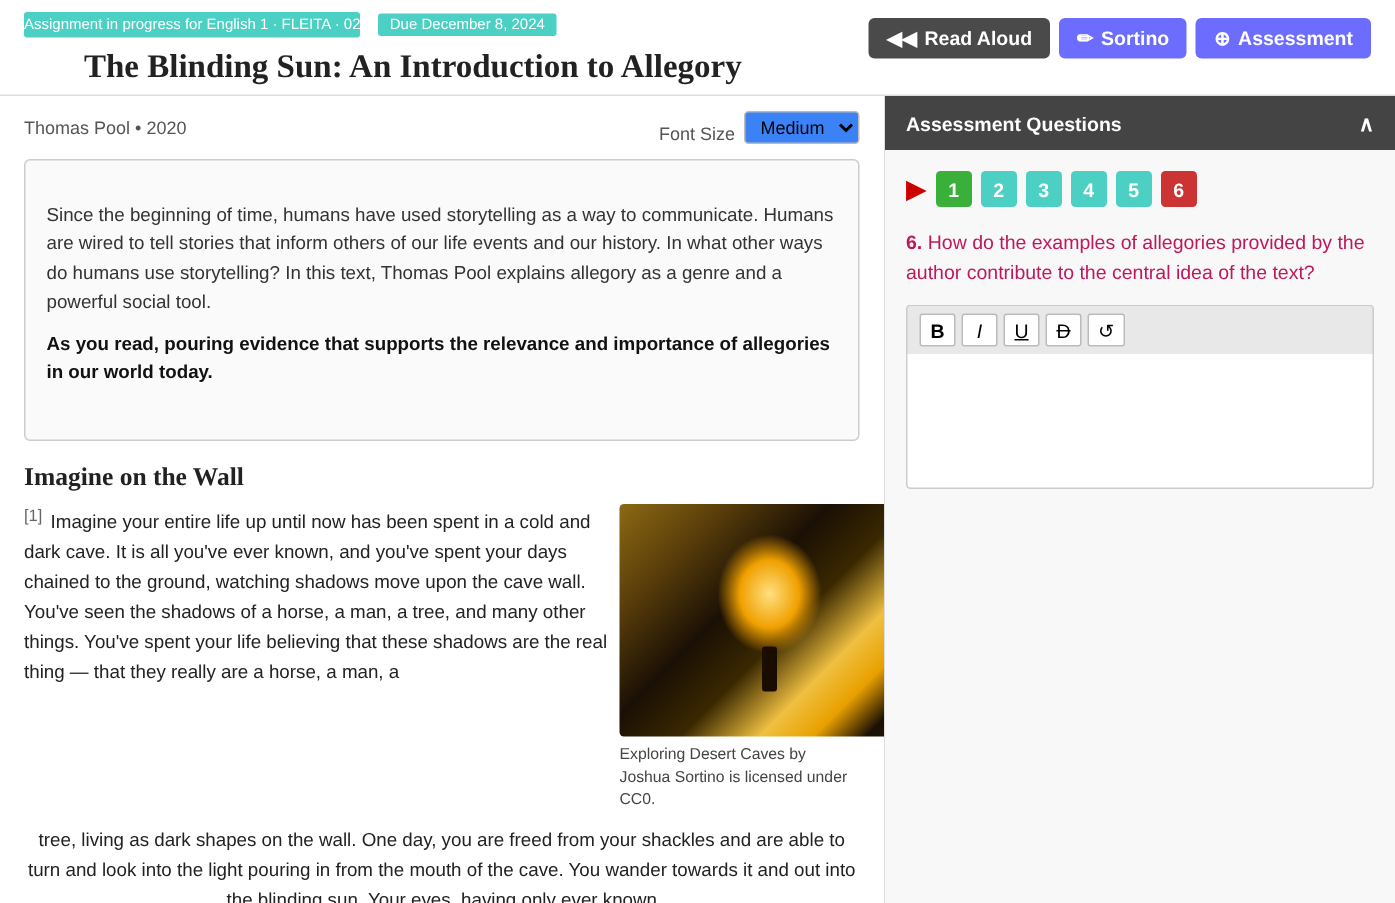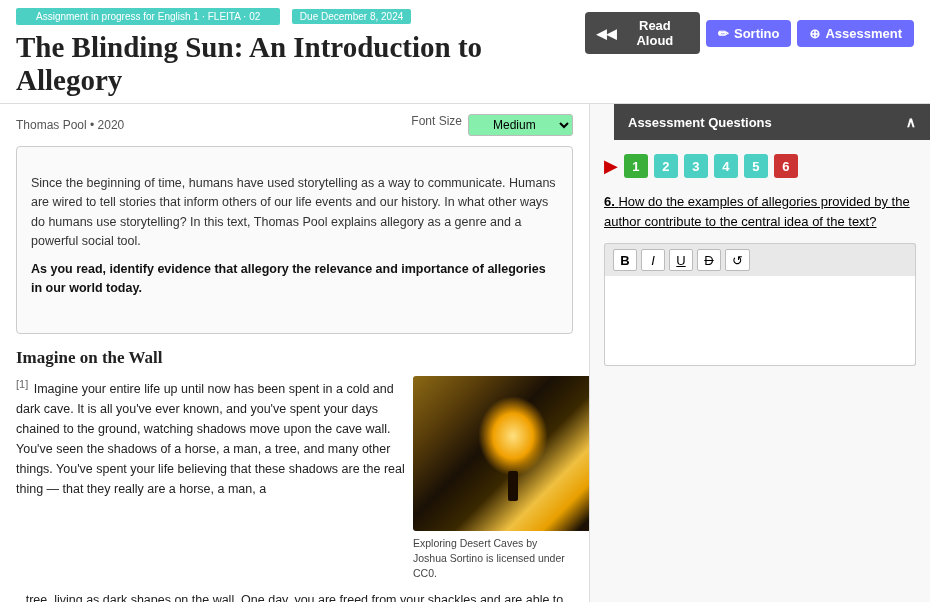--- a/index.html
+++ b/index.html
@@ -24,44 +24,45 @@
       justify-content: space-between;
     }
 
     .top-bar-left {}
 
     .assignment-badge {
       background: #4dd0c4;
       color: #fff;
       font-size: 10px;
       font-family: Arial, sans-serif;
-      padding: 3px 20px;
+      padding: 3px 0;
       border-radius: 2px;
       display: inline-block;
       margin-bottom: 4px;
     }
 
     .due-badge {
       background: #4dd0c4;
       color: #fff;
       font-size: 10px;
       font-family: Arial, sans-serif;
       padding: 2px 8px;
       border-radius: 2px;
       display: inline-block;
       margin-bottom: 4px;
       margin-left: 8px;
     }
 
     .article-title {
-      font-size: 29px;
+      font-size: 22px;
       font-weight: bold;
       color: #222;
       font-family: Georgia, serif;
       margin-top: 2px;
+      margin-left: 40px;
     }
 
     .toolbar-buttons {
       display: flex;
       gap: 6px;
       align-items: center;
       margin-top: 4px;
     }
 
     .btn-toolbar {
@@ -117,33 +118,33 @@
 
     .author-info {
       font-size: 12px;
       color: #555;
       font-family: Arial, sans-serif;
       text-align: center;
     }
 
     .font-size-row {
       display: flex;
-      align-items: flex-start;
+      align-items: flex-end;
       gap: 6px;
       font-family: Arial, sans-serif;
       font-size: 12px;
       color: #555;
     }
 
     .font-size-select {
       font-size: 12px;
-      padding: 2px 20px;
+      padding: 2px 6px;
       border: 1px solid #bbb;
       border-radius: 3px;
-      background: #86efac;
+      background: #3b82f6;
       font-family: Arial, sans-serif;
     }
 
     
     .intro-box {
       border: 1px solid #ccc;
       border-radius: 4px;
       padding: 27px 14px;
       margin-bottom: 14px;
       background: #fafafa;
@@ -264,21 +265,20 @@
     .assessment-header {
       background: #444;
       color: #fff;
       font-size: 13px;
       font-family: Arial, sans-serif;
       font-weight: bold;
       padding: 10px 14px;
       display: flex;
       justify-content: space-between;
       align-items: center;
-      margin-left: 24px;
     }
 
     .chevron-icon {
       font-size: 14px;
       cursor: pointer;
     }
 
     .assessment-body {
       padding: 14px;
       flex: 1;
@@ -314,24 +314,23 @@
     .num-green { background: #3aaf3a; }
     .num-teal  { background: #4dd0c4; }
     .num-teal2 { background: #4dd0c4; }
     .num-teal3 { background: #4dd0c4; }
     .num-teal4 { background: #4dd0c4; }
     .num-red   { background: #cc3333; }
 
     .question-text {
       font-size: 13px;
       font-family: Arial, sans-serif;
-      color: #000000;
+      color: #be185d;
       line-height: 1.5;
       margin-bottom: 12px;
-      text-decoration: underline;
     }
 
     .question-num {
       font-weight: bold;
     }
 
     
     .editor-toolbar {
       display: flex;
       gap: 4px;
@@ -422,21 +421,21 @@
         <select class="font-size-select">
           <option>Small</option>
           <option selected="">Medium</option>
           <option>Large</option>
         </select>
       </div>
     </div>
 
     <div class="intro-box">
       <p>Since the beginning of time, humans have used storytelling as a way to communicate. Humans are wired to tell stories that inform others of our life events and our history. In what other ways do humans use storytelling? In this text, Thomas Pool explains allegory as a genre and a powerful social tool.</p>
-      <p class="bold-text">As you read, identify evidence that allegory the relevance and importance of allegories in our world today.</p>
+      <p class="bold-text">As you read, pouring evidence that supports the relevance and importance of allegories in our world today.</p>
     </div>
 
     <div class="section-title">Imagine on the Wall</div>
 
     <div class="section-content">
       <div class="section-text">
         <span class="paragraph-num">[1]</span>
         <span>Imagine your entire life up until now has been spent in a cold and dark cave. It is all you've ever known, and you've spent your days chained to the ground, watching shadows move upon the cave wall. You've seen the shadows of a horse, a man, a tree, and many other things. You've spent your life believing that these shadows are the real thing — that they really are a horse, a man, a</span>
       </div>
       <div class="cave-image-block">

